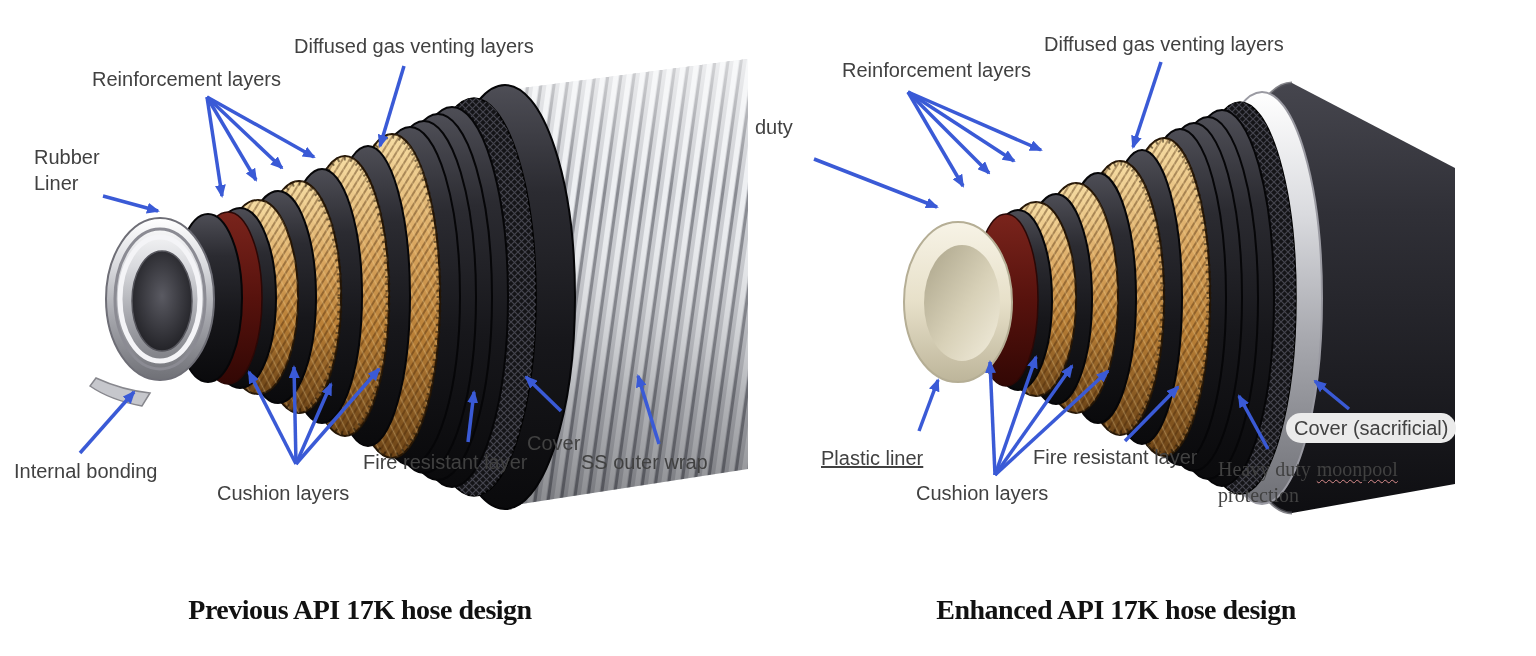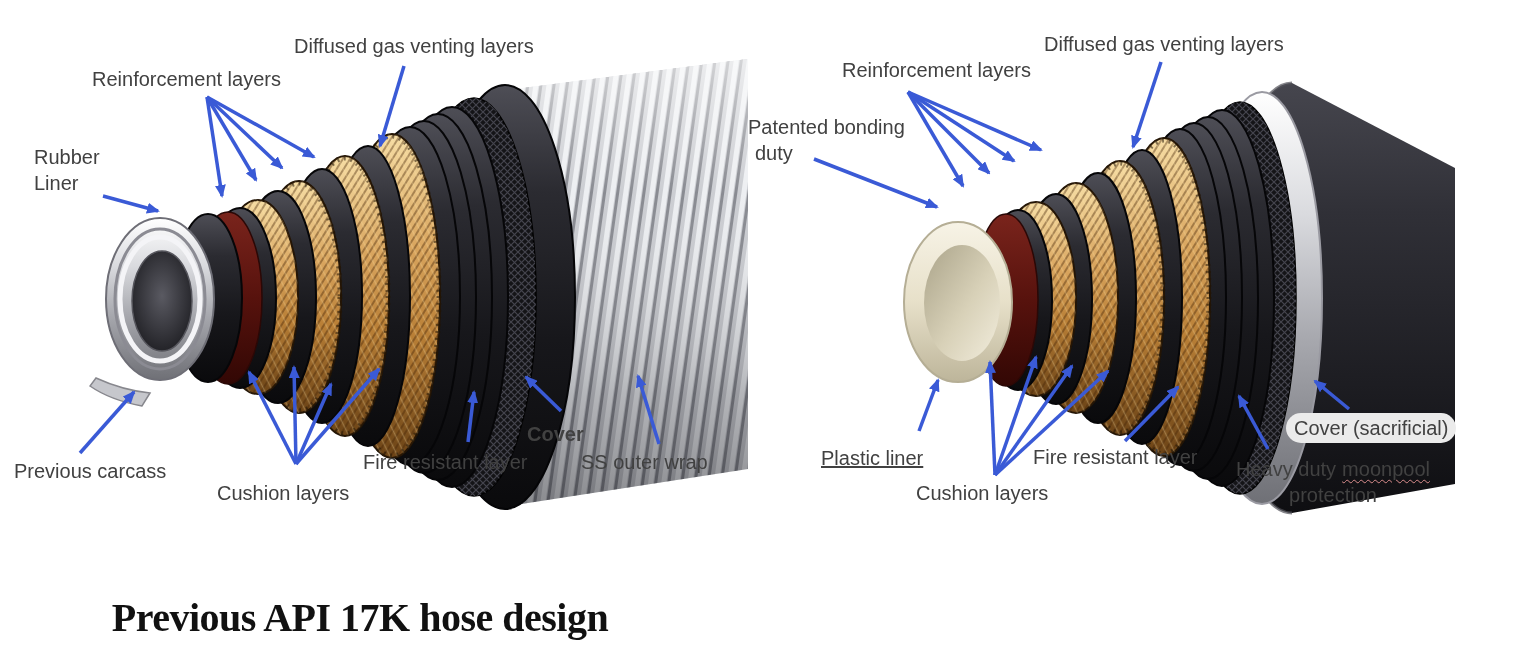--- a/index.html
+++ b/index.html
@@ -2,23 +2,23 @@
 <html><head>
 <meta charset="utf-8">
 <style>
   html,body{margin:0;padding:0;background:#ffffff;}
   #stage{position:relative;width:1536px;height:656px;background:#ffffff;overflow:hidden;
          font-family:"Liberation Sans", sans-serif;}
   #art{position:absolute;left:0;top:0;}
   .lbl{position:absolute;color:#414141;font-size:20px;line-height:26px;white-space:nowrap;}
   .lbl .ln{display:block;}
   .title{position:absolute;top:594px;width:600px;text-align:center;color:#111111;
-         font-family:"Liberation Serif", serif;font-weight:bold;font-size:40px;letter-spacing:-0.5px;}
+         font-family:"Liberation Serif", serif;font-weight:bold;font-size:28px;letter-spacing:-0.5px;}
   .boxed{background:#ebebeb;padding:2px 8px;border-radius:15px;}
-  .center{text-align:center;}
+  .center{text-align:left;font-family:Liberation Serif, serif;}
   .misspelled{text-decoration:underline;text-decoration-style:wavy;text-decoration-color:#d98c8c;
               text-decoration-thickness:1px;text-underline-offset:3px;}
   .pfx{margin-right:6px;}
 </style>
 </head>
 <body>
 
 <div id="stage">
 
 <svg id="art" width="1536" height="656" viewBox="0 0 1536 656">
@@ -239,36 +239,36 @@
     <line x1="1349" y1="409" x2="1315" y2="381" marker-end="url(#ah)"></line>
   </g>
 </svg>
 
 <div class="lbl" style="left:294px;top:33px;">Diffused gas venting layers</div>
 <div class="lbl" style="left:92px;top:66px;">Reinforcement layers</div>
 <div class="lbl" style="left:34px;top:144px;">
   <span class="ln">Rubber</span>
   <span class="ln">Liner</span>
 </div>
-<div class="lbl" style="left:14px;top:458px;">Previous carcass</div>
+<div class="lbl" style="left:14px;top:458px;">Internal bonding</div>
 <div class="lbl" style="left:217px;top:480px;">Cushion layers</div>
 <div class="lbl" style="left:363px;top:449px;">Fire resistant layer</div>
-<div class="lbl" style="left:527px;top:421px;font-weight:bold;">Cover</div>
+<div class="lbl" style="left:527px;top:430px;">Cover</div>
 <div class="lbl" style="left:581px;top:449px;">SS outer wrap</div>
 
 <div class="lbl" style="left:1044px;top:31px;">Diffused gas venting layers</div>
 <div class="lbl" style="left:842px;top:57px;">Reinforcement layers</div>
 <div class="lbl" style="left:748px;top:114px;">
-  <span class="ln">Patented bonding</span>
   <span class="ln" style="padding-left:7px;">duty</span>
 </div>
 <div class="lbl" style="left:821px;top:445px;text-decoration:underline;">Plastic liner</div>
 <div class="lbl" style="left:916px;top:480px;">Cushion layers</div>
 <div class="lbl" style="left:1033px;top:444px;">Fire resistant layer</div>
 <div class="lbl center" style="left:1218px;top:456px;width:230px;">
   <span class="ln"><span class="pfx">Heavy duty</span><span class="misspelled">moonpool</span></span>
   <span class="ln">protection</span>
 </div>
 <div class="lbl boxed" style="left:1286px;top:413px;">Cover (sacrificial)</div>
 
 <div class="title" style="left:60px;">Previous API 17K hose design</div>
+<div class="title" style="left:816px;">Enhanced API 17K hose design</div>
 
 </div>
 
 </body></html>

